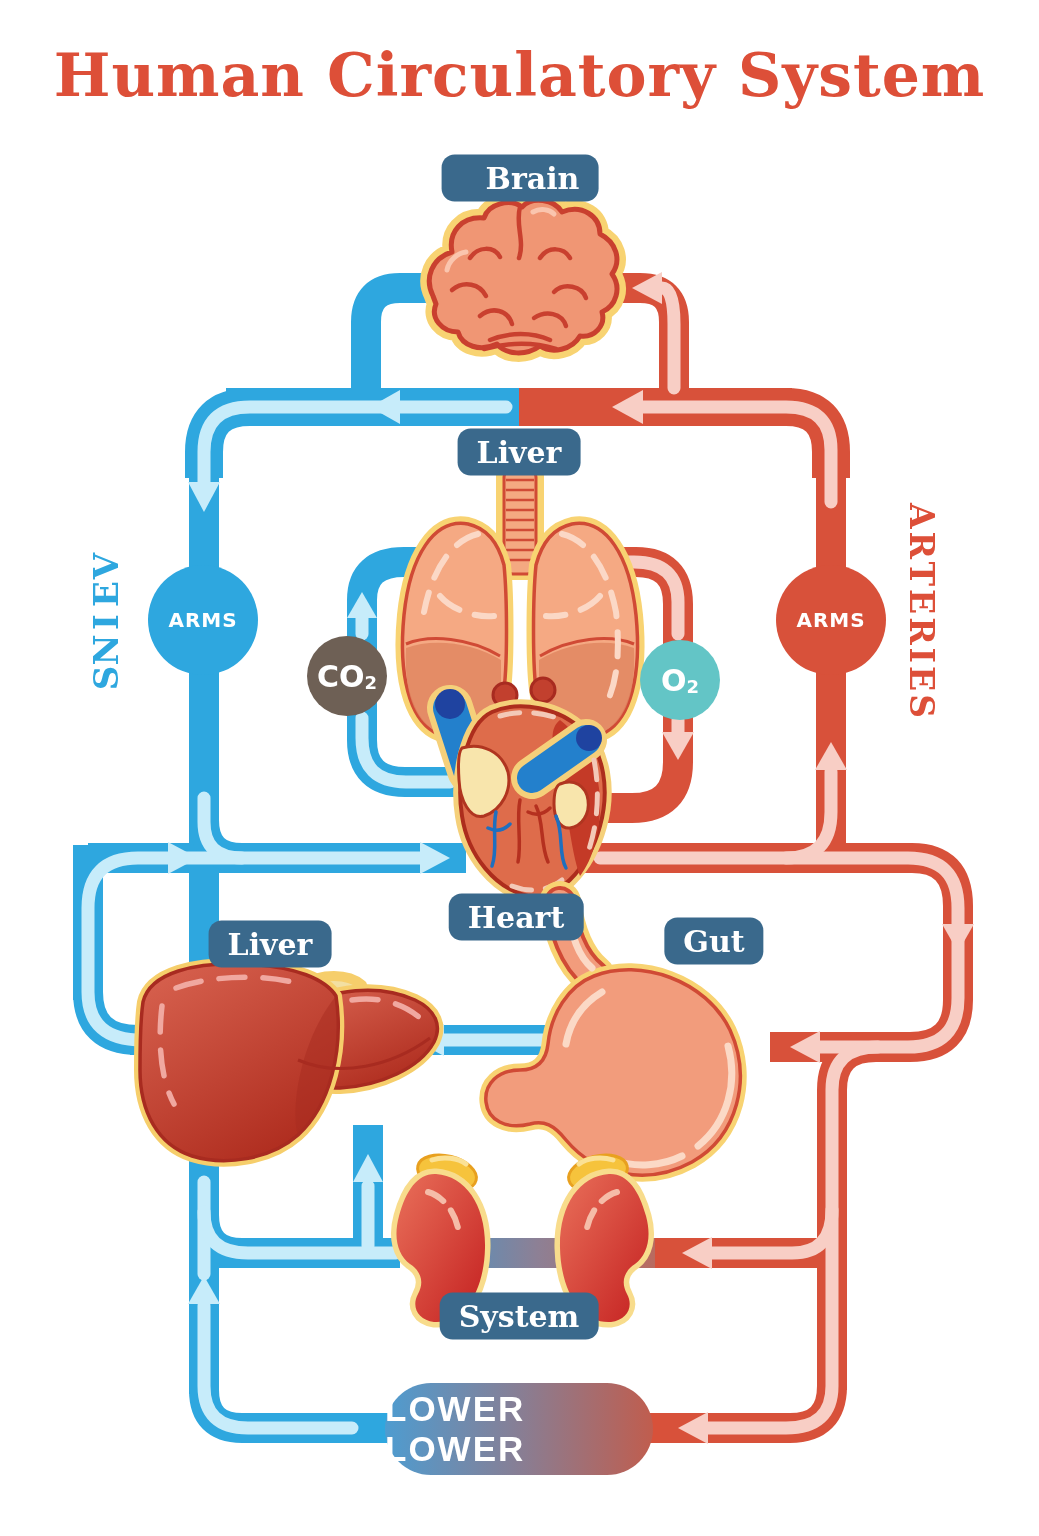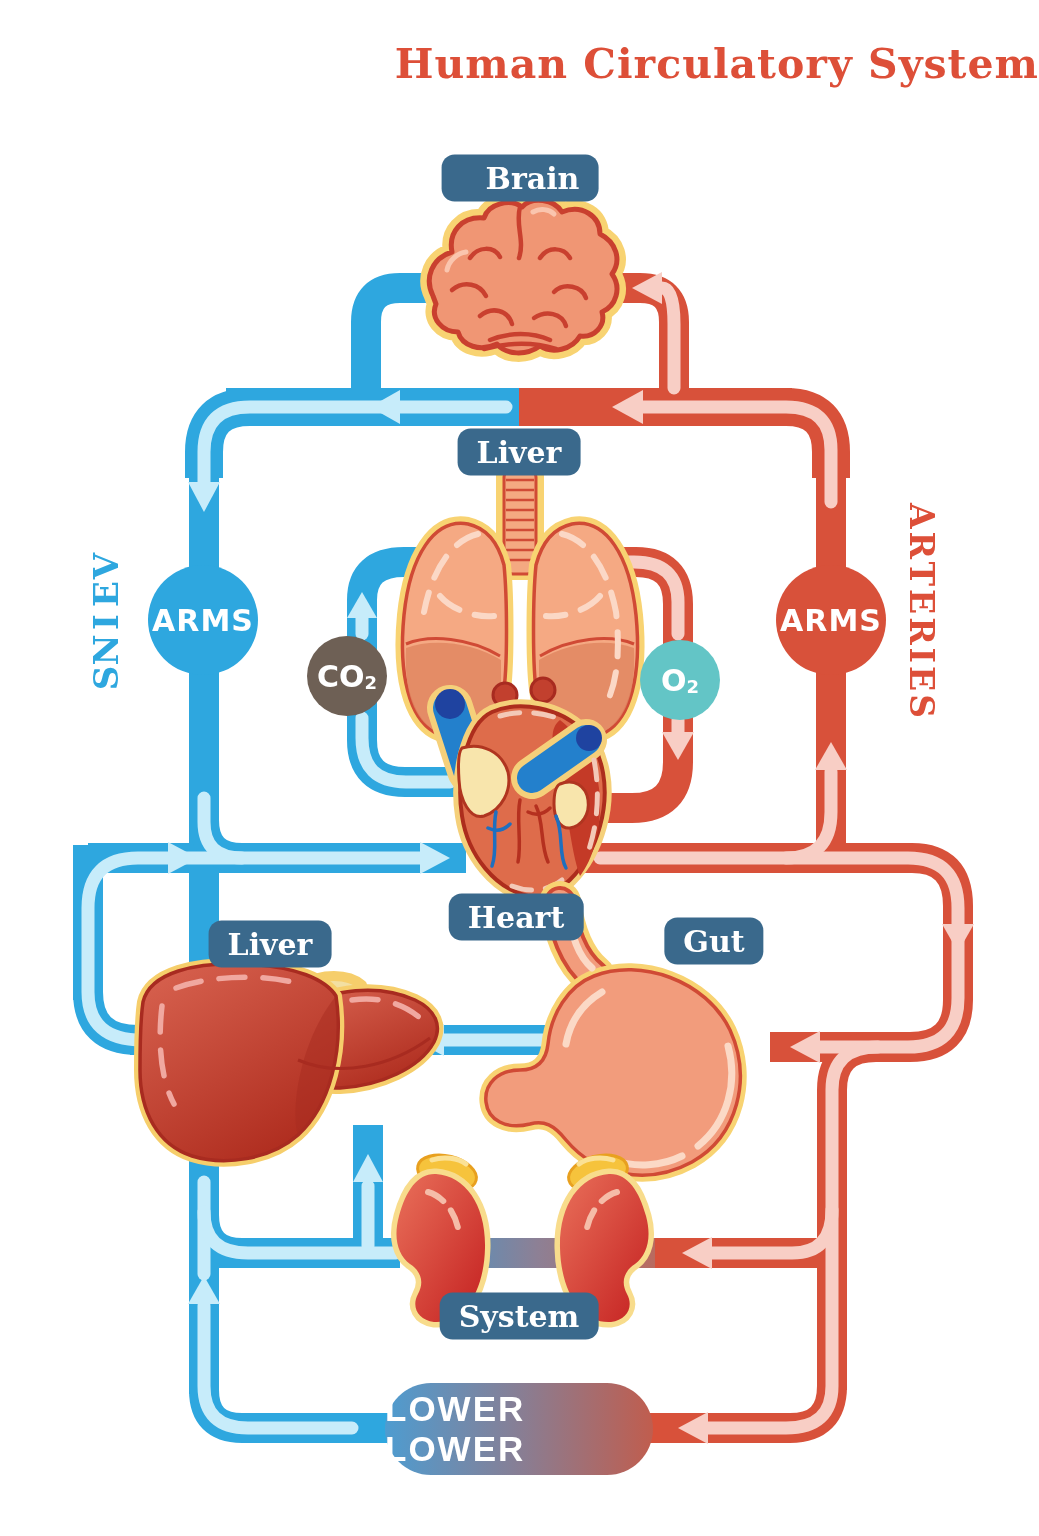--- a/index.html
+++ b/index.html
@@ -1,27 +1,27 @@
 <!DOCTYPE html>
 <html><head>
 <meta charset="utf-8">
 <style>
   html,body{margin:0;padding:0;background:#ffffff;}
   #stage{position:relative;width:1039px;height:1536px;background:#ffffff;overflow:hidden;
          font-family:"Liberation Sans",sans-serif;}
   #stage svg{position:absolute;left:0;top:0;}
-  .title{position:absolute;top:40px;left:0;width:100%;text-align:right;
-         font-family:"DejaVu Serif",serif;font-weight:bold;font-size:41px;
+  .title{position:absolute;top:40px;left:0;width:100%;text-align:center;
+         font-family:"DejaVu Serif",serif;font-weight:bold;font-size:60px;
          color:#DD4F38;letter-spacing:1px;}
   .badge{position:absolute;transform:translate(-50%,-50%);background:#3A698C;color:#ffffff;
          font-family:"DejaVu Serif",serif;font-weight:bold;font-size:30px;
          padding:6px 19px;border-radius:13px;white-space:nowrap;z-index:6;}
   .node{position:absolute;border-radius:50%;color:#ffffff;display:flex;align-items:center;
         justify-content:center;font-family:"DejaVu Sans",sans-serif;font-weight:bold;z-index:5;}
-  .node.arms{width:110px;height:110px;font-size:30px;letter-spacing:1px;}
+  .node.arms{width:110px;height:110px;font-size:20px;letter-spacing:1px;}
   .node.gas{width:80px;height:80px;font-size:30px;}
   .node .sub{font-size:0.6em;position:relative;top:0.35em;}
   .pill{position:absolute;left:385px;top:1383px;width:268px;height:92px;border-radius:46px;
         background:linear-gradient(90deg,#4E9CD0 0%,#8A7D92 52%,#C05D4E 100%);
         color:#ffffff;display:flex;align-items:center;justify-content:center;
         font-family:"Liberation Sans",sans-serif;font-weight:bold;font-size:35px;
         letter-spacing:2px;z-index:5;}
   .vletters{position:absolute;left:106px;top:622px;transform:translate(-50%,-50%);
             display:flex;flex-direction:column;z-index:4;}
   .vletters span{height:28px;display:flex;align-items:center;justify-content:center;

